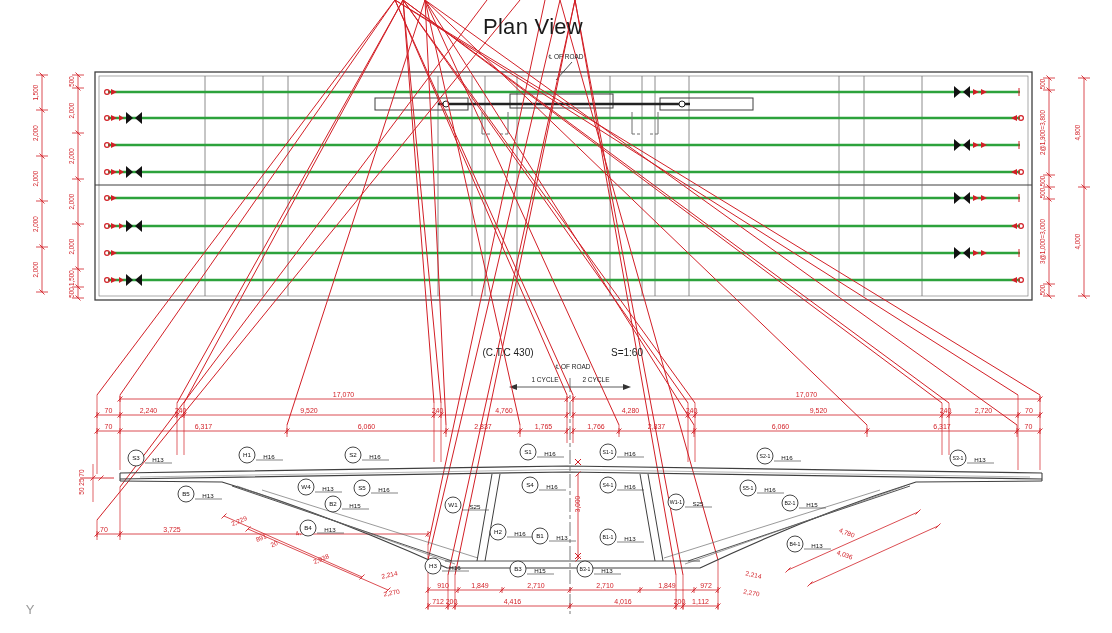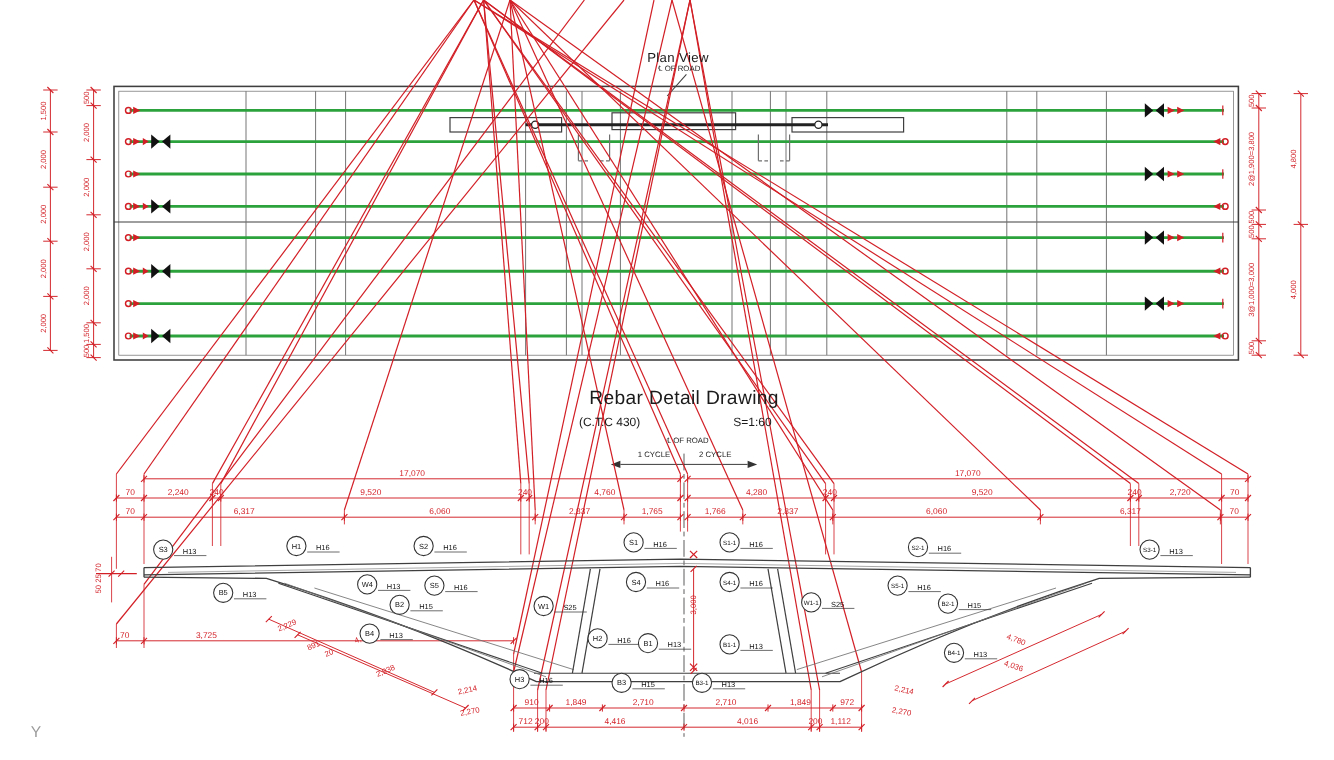--- a/index.html
+++ b/index.html
@@ -1,21 +1,21 @@
 <!DOCTYPE html>
 <html><head>
 <meta charset="utf-8">
 <style>
   html,body{margin:0;padding:0;background:#fff;}
   #stage{position:relative;width:1112px;height:633px;background:#fff;overflow:hidden;
          font-family:"Liberation Sans",sans-serif;}
   svg{position:absolute;left:0;top:0;}
   .t{position:absolute;white-space:nowrap;color:#1b1b1b;transform:translateX(-50%);
      font-family:"Liberation Sans",sans-serif;}
-  #pv-title{left:565px;top:14px;font-size:11px;letter-spacing:.3px;margin-top:29px;}
+  #pv-title{left:533px;top:14px;font-size:22px;letter-spacing:.3px;}
   #rd-title{left:570px;top:324px;font-size:16px;letter-spacing:.3px;}
   #rd-ctc{left:508px;top:347px;font-size:10px;}
   #rd-scale{left:627px;top:347px;font-size:10px;text-align:right;}
   #pv-cl{left:566px;top:52px;font-size:6.5px;}
   #rd-cl{left:573px;top:362px;font-size:6.5px;}
   #rd-cyc1{left:545px;top:376px;font-size:6.5px;}
   #rd-cyc2{left:596px;top:376px;font-size:6.5px;}
   #y-mark{left:30px;top:602px;font-size:13px;color:#9a9a9a;}
 </style>
 </head>
@@ -546,20 +546,19 @@
       <text x="585" y="571.2" fill="#111" font-size="5.2" text-anchor="middle" font-family="&quot;Liberation Sans&quot;,sans-serif">B3-1</text>
       <line x1="594" y1="574" x2="621" y2="574" stroke="#333" stroke-width="0.6"></line>
       <text x="607" y="572.5" fill="#111" font-size="6.2" text-anchor="middle" font-family="&quot;Liberation Sans&quot;,sans-serif">H13</text>
       <circle cx="795" cy="544" r="8" stroke="#333" fill="#fff" stroke-width="0.9"></circle>
       <text x="795" y="546.2" fill="#111" font-size="5.2" text-anchor="middle" font-family="&quot;Liberation Sans&quot;,sans-serif">B4-1</text>
       <line x1="804" y1="549" x2="831" y2="549" stroke="#333" stroke-width="0.6"></line>
       <text x="817" y="547.5" fill="#111" font-size="6.2" text-anchor="middle" font-family="&quot;Liberation Sans&quot;,sans-serif">H13</text>
     </svg>
   <div class="t" id="pv-title">Plan View</div>
   <div class="t" id="pv-cl">℄ OF ROAD</div>
-  <div class="t" id="rd-title">Rebar Detail Drawing</div>
   <div class="t" id="rd-ctc">(C.T.C 430)</div>
   <div class="t" id="rd-scale">S=1:60</div>
   <div class="t" id="rd-cl">℄ OF ROAD</div>
   <div class="t" id="rd-cyc1">1 CYCLE</div>
   <div class="t" id="rd-cyc2">2 CYCLE</div>
   <div class="t" id="y-mark">Y</div>
 </div>
 
 </body></html>

